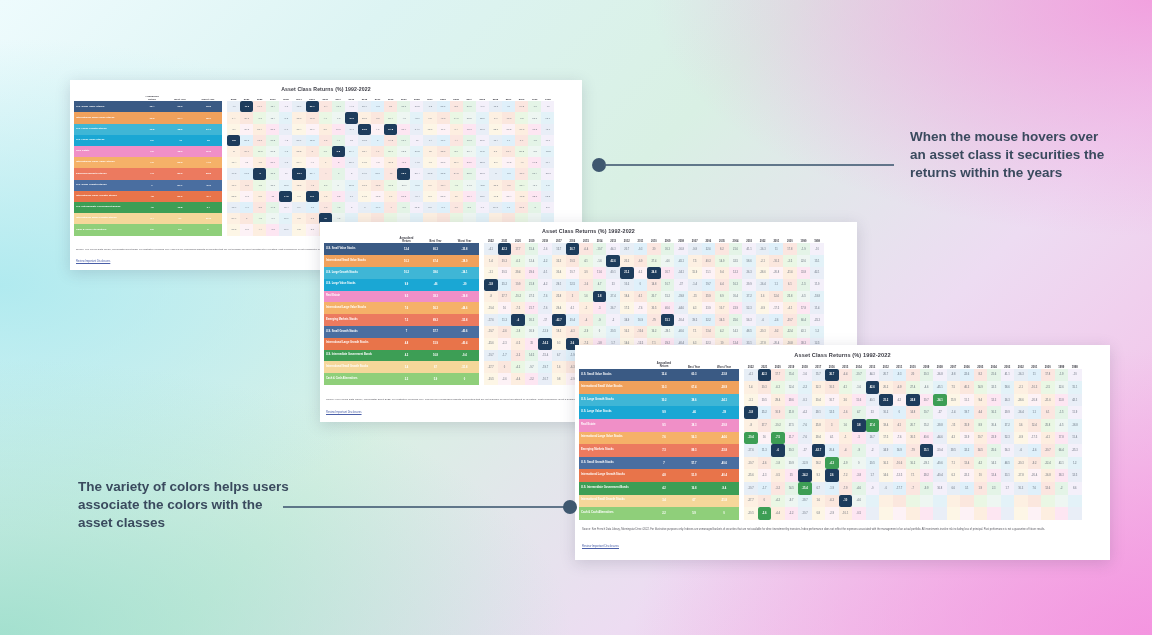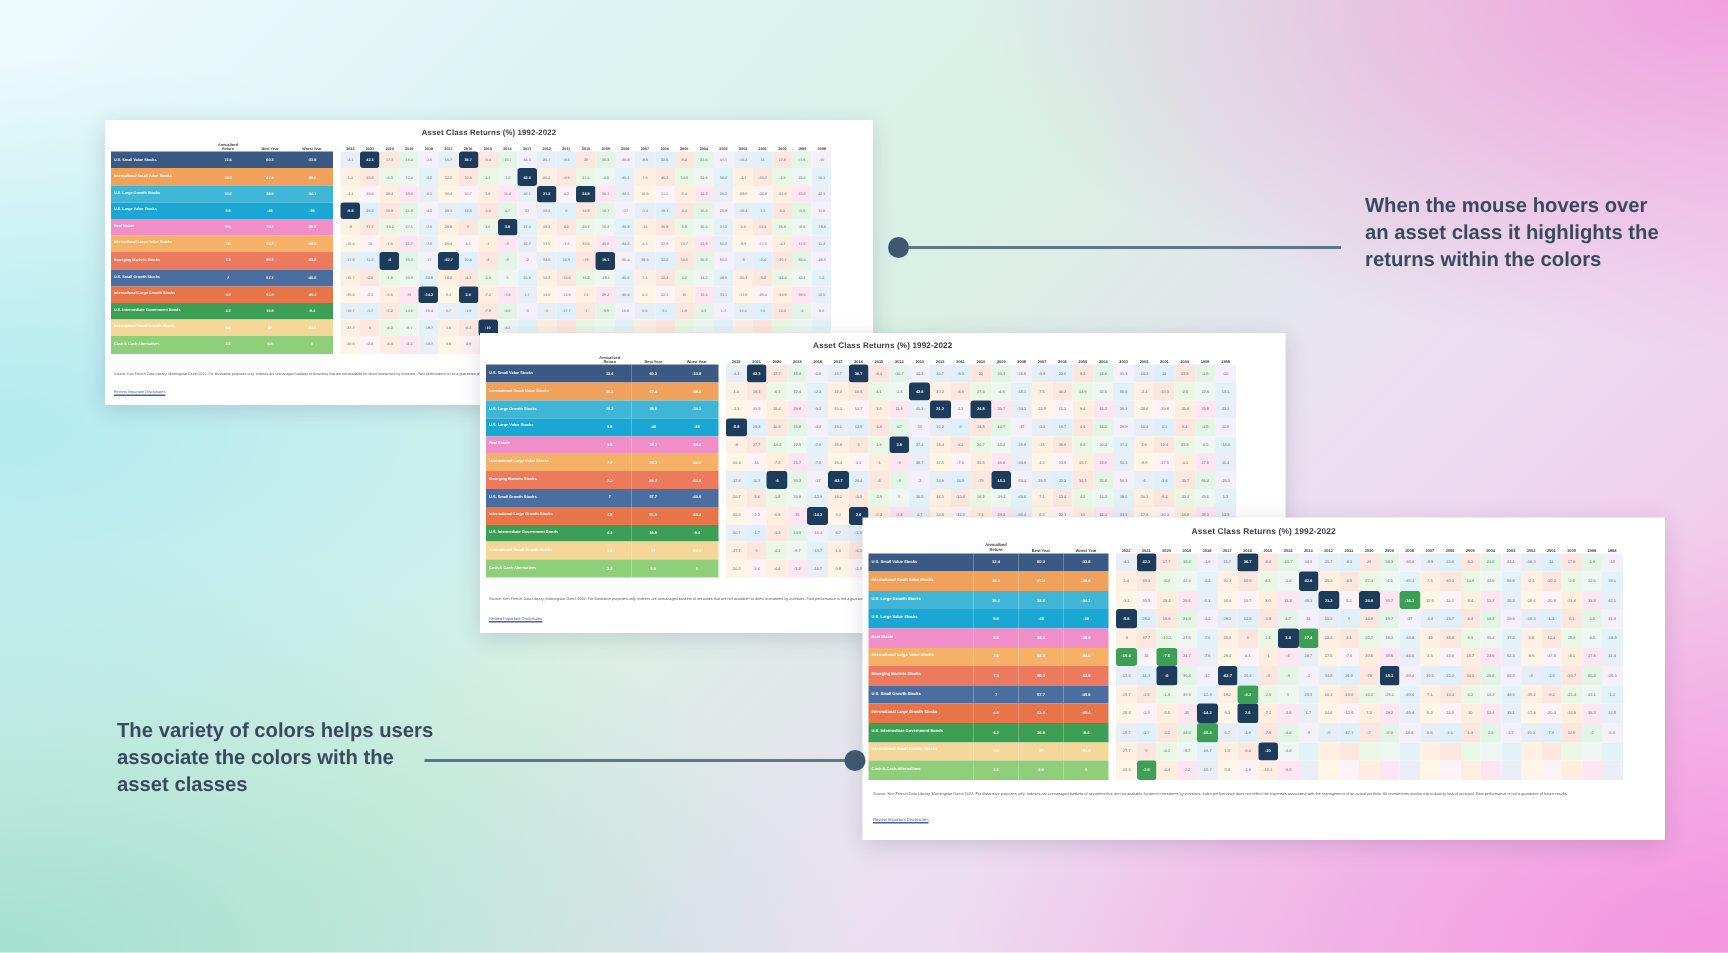--- a/index.html
+++ b/index.html
@@ -1350,17 +1350,17 @@
           </tr>
         </tbody>
       </table>
     </div>
   <div class="footnote" style="font-size:2.6px;position:absolute;left:7px;right:9px;top:183px;">Source: Ken French Data Library, Morningstar Direct 2022. For illustrative purposes only. Indexes are unmanaged baskets of securities that are not available for direct investment by investors. Index performance does not reflect the expenses associated with the management of an actual portfolio. All investments involve risk including loss of principal. Past performance is not a guarantee of future results.</div>
   <a class="disclosure" style="font-size:2.8px;position:absolute;left:7px;top:199px;">Review Important Disclosures</a>
 </div>
 
 <div class="dot" style="left:592px;top:158px;"></div>
 <div class="lead" style="left:604px;top:164px;width:290px;"></div>
-<div class="anno a1">When the mouse hovers over an asset class it highlights the returns within the colors</div>
+<div class="anno a1">When the mouse hovers over an asset class it securities the returns within the years</div>
 
 <div class="lead" style="left:283px;top:506px;width:285px;"></div>
 <div class="dot" style="left:563px;top:500px;"></div>
 <div class="anno a2">The variety of colors helps users associate the colors with the asset classes</div>
 
 </body></html>

